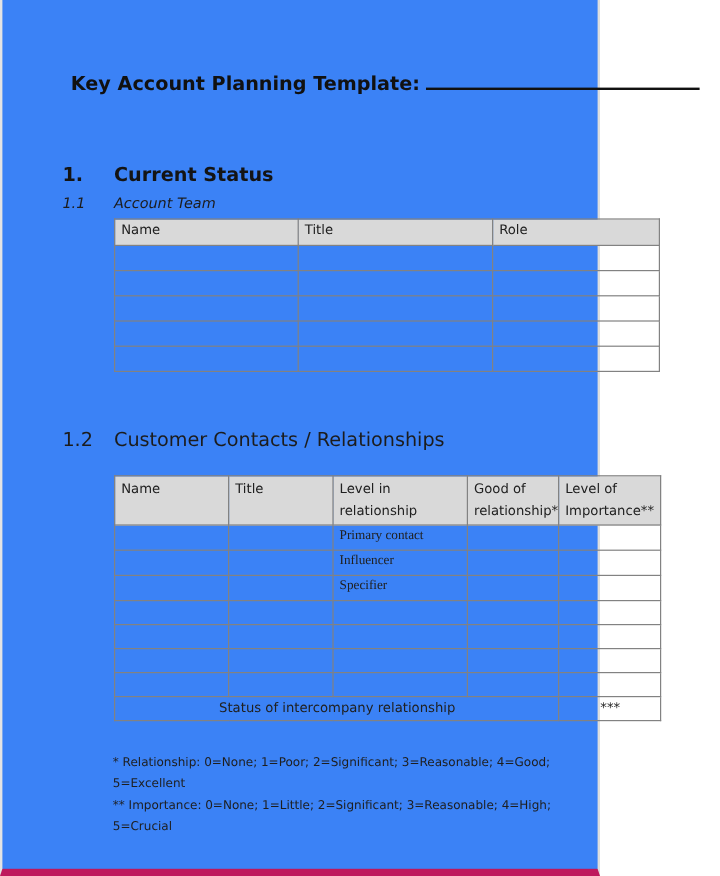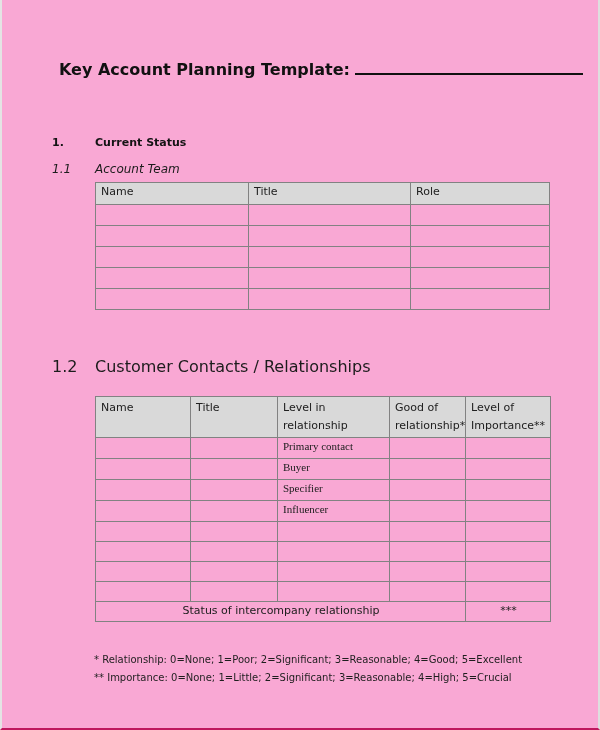--- a/index.html
+++ b/index.html
@@ -3,35 +3,35 @@
 <meta charset="utf-8">
 <style>
   * { margin:0; padding:0; box-sizing:border-box; }
   html,body { background:#ffffff; }
   body {
     width:600px; height:730px; position:relative;
     font-family:"DejaVu Sans","Liberation Sans",sans-serif;
     color:#1c1c1c;
   }
   .page {
-    position:absolute; left:0; top:0; width:600px; height:730px;
-    background:#f9a8d4;
-    border-left:2px solid #e4e4e4; border-right:2px solid #dedede; border-bottom:2px solid #be185d;
+    position:absolute; left:0; top:0; width:500px; height:730px;
+    background:#3b82f6;
+    border-left:2px solid #e4e4e4; border-right:2px solid #dedede; border-bottom:6px solid #be185d;
   }
   .doc-title {
     position:absolute; left:57px; top:60px;
     font-size:16px; font-weight:bold; color:#111; white-space:nowrap;
   }
   .blank-line {
     display:inline-block; width:228px; height:13px;
     border-bottom:2px solid #111; margin-left:5px;
   }
   .sec { position:absolute; left:50px; white-space:nowrap; }
   .sec .num { display:inline-block; width:43px; }
-  #sec1  { top:136px; font-size:11px; font-weight:bold; color:#141414; }
+  #sec1  { top:136px; font-size:16px; font-weight:bold; color:#141414; }
   #sec11 { top:162px; font-size:12px;font-style:italic; }
   #sec12 { top:357px; font-size:16px; }
   table {
     position:absolute; left:93px;
     border-collapse:collapse; table-layout:fixed;
     font-size:11px; color:#202020;padding-left:36px;
   }
   th, td {
     border:1px solid #828282;
     padding:2px 4px 2px 5px;
@@ -40,21 +40,21 @@
   }
   th { background:#d9d9d9; }
   #table1 { top:182px; width:454px; }
   #table1 th { height:22px; }
   #table1 td { height:21px; }
   #table2 { top:396px; width:455px; }
   #table2 th { height:41px; line-height:18px; }
   #table2 tbody td { height:21px;font-family:Liberation Serif, serif; }
   #table2 tbody tr.empty-row td { height:20px; }
   #table2 tfoot td { height:20px;text-align:center; }
-  .footnotes { position:absolute; left:92px; top:651px; font-size:10px; line-height:18px; color:#1e1e1e; }
+  .footnotes { position:absolute; left:92px; top:627px; font-size:10px; line-height:18px; color:#1e1e1e; }
 </style>
 </head>
 <body>
 
 <div class="page">
 
   <div class="doc-title">
     <span>Key Account Planning Template:</span><span class="blank-line"></span>
   </div>
 
@@ -133,35 +133,28 @@
       <tr>
         <td></td>
         <td></td>
         <td>Primary contact</td>
         <td></td>
         <td></td>
       </tr>
       <tr>
         <td></td>
         <td></td>
-        <td>Buyer</td>
+        <td>Influencer</td>
         <td></td>
         <td></td>
       </tr>
       <tr>
         <td></td>
         <td></td>
         <td>Specifier</td>
-        <td></td>
-        <td></td>
-      </tr>
-      <tr>
-        <td></td>
-        <td></td>
-        <td>Influencer</td>
         <td></td>
         <td></td>
       </tr>
       <tr class="empty-row">
         <td></td>
         <td></td>
         <td></td>
         <td></td>
         <td></td>
       </tr>

